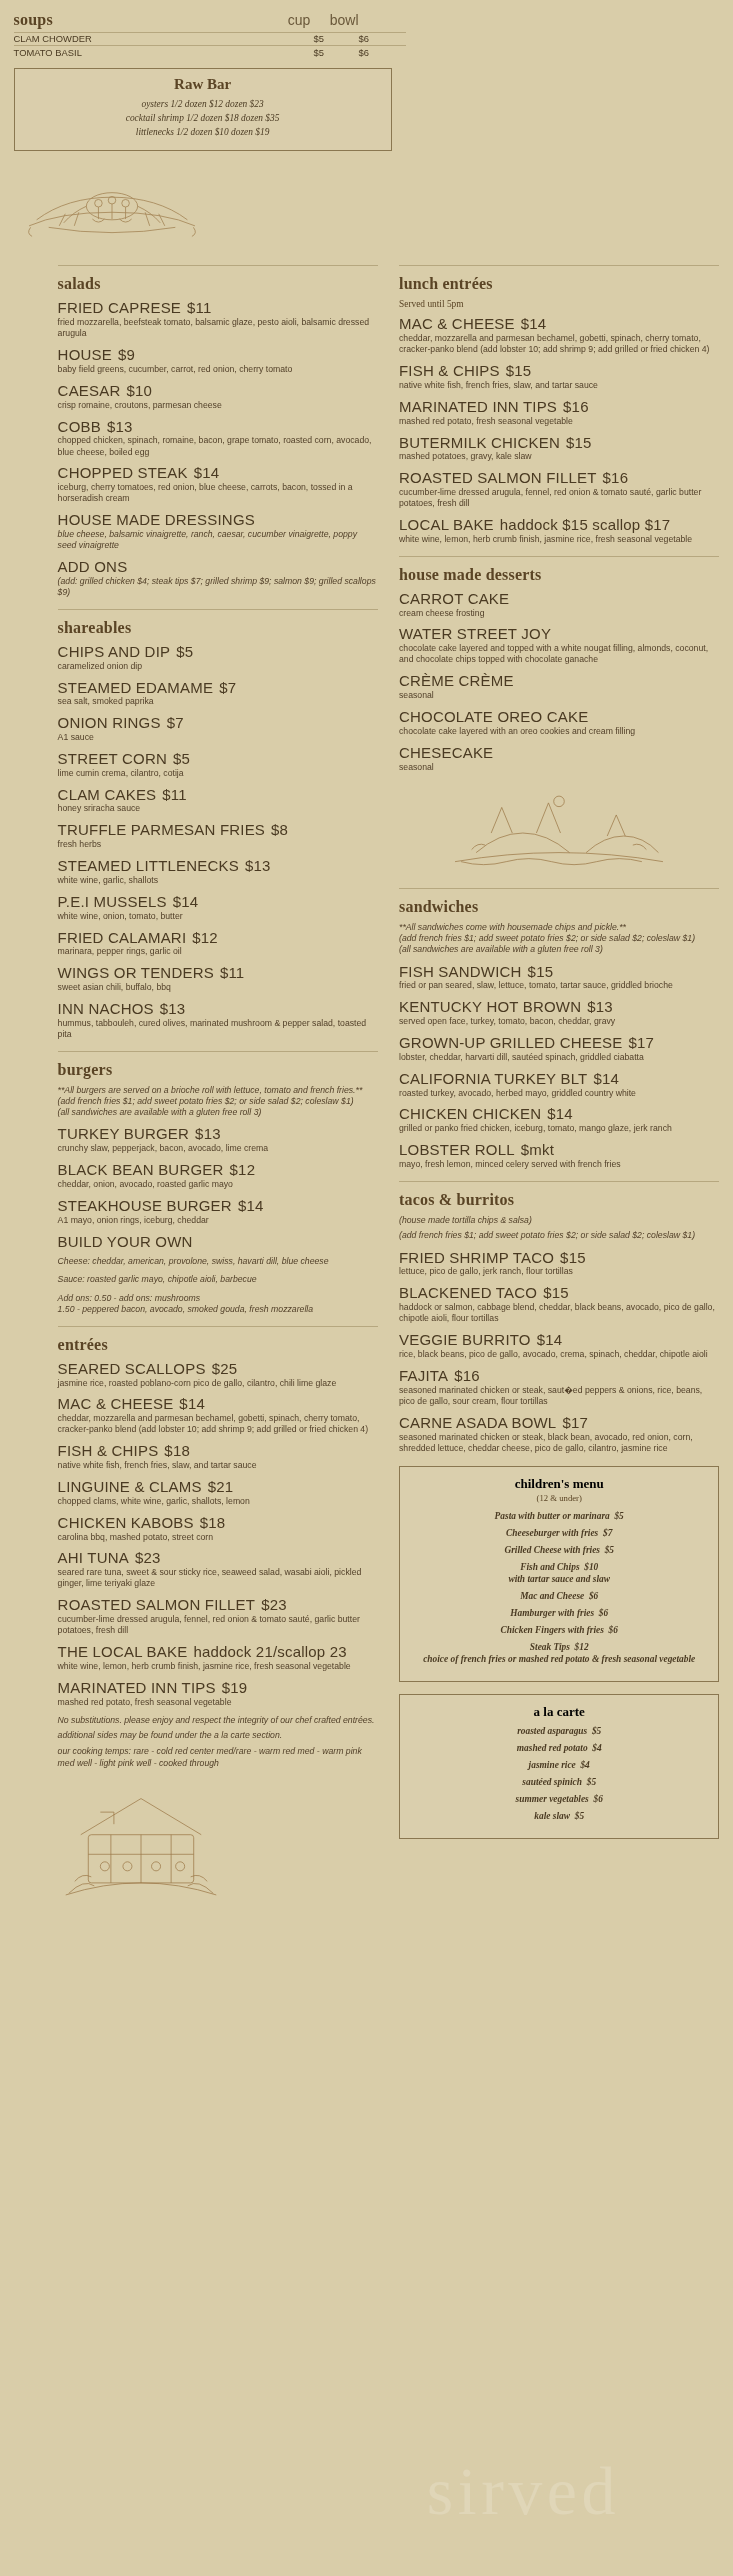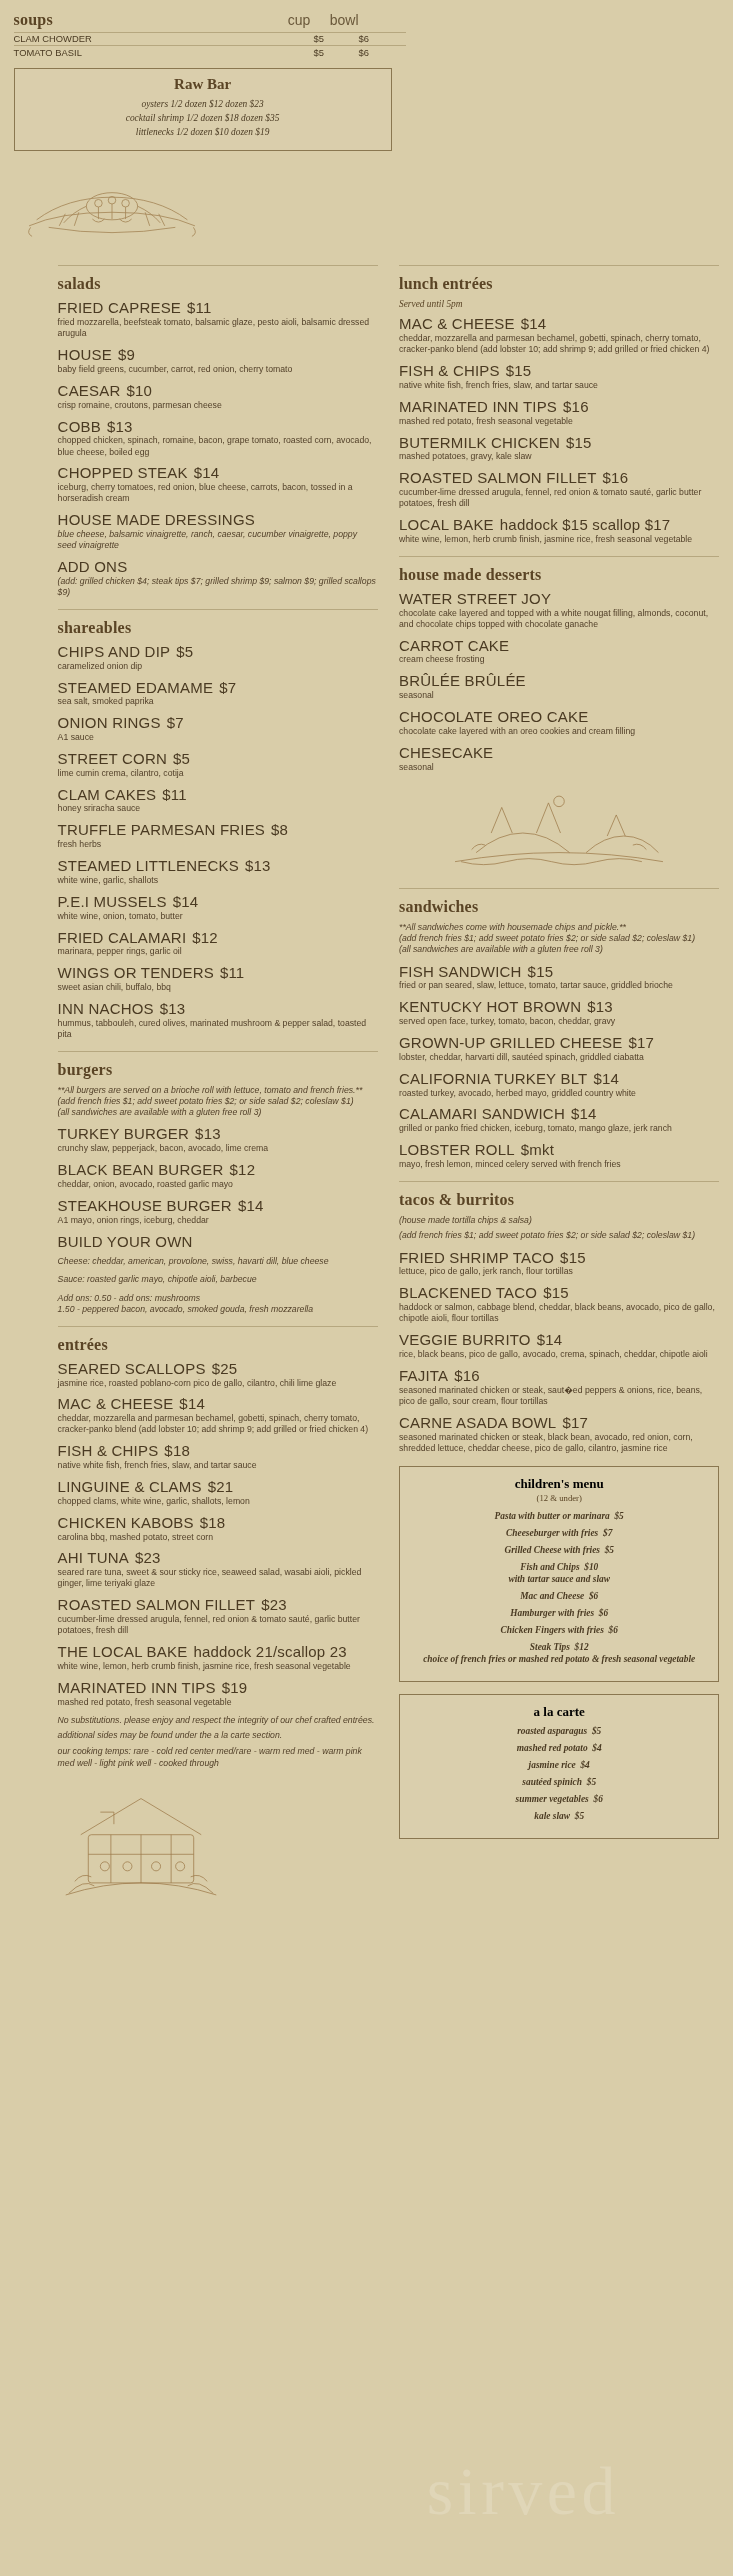--- a/index.html
+++ b/index.html
@@ -21,21 +21,20 @@
   .sec-title{
     font-family:"Liberation Serif", serif;
     font-size:16px;
     font-weight:bold;
     color:#5a4425;
     margin:0 0 6px 0;
     letter-spacing:0.2px;
   }
   .sub-note{
     font-family:"Liberation Serif", serif;
-    font-style:italic;
     font-size:9.4px;
     color:#5a4425;
     margin:0 0 6px 0;
   }
   .item{margin:0 0 6.8px 0;}
   .item .name{
     font-size:15px;
     color:#4a3a22;
     letter-spacing:0.2px;
     font-family:"Liberation Sans", sans-serif;
@@ -464,29 +463,29 @@
             <div class="desc">white wine, lemon, herb crumb finish, jasmine rice, fresh seasonal vegetable</div>
           </div>
       </div>
 
       <hr class="hr">
 
       <div>
         <div class="sec-title">house made desserts</div>
 
         <div class="item">
+            <div class="name"><span>CARROT CAKE</span></div>
+            <div class="desc">cream cheese frosting</div>
+          </div>
+        <div class="item">
             <div class="name"><span>WATER STREET JOY</span></div>
             <div class="desc">chocolate cake layered and topped with a white nougat filling, almonds, coconut, and chocolate chips topped with chocolate ganache</div>
           </div>
         <div class="item">
-            <div class="name"><span>CARROT CAKE</span></div>
-            <div class="desc">cream cheese frosting</div>
-          </div>
-        <div class="item">
-            <div class="name"><span>BRÛLÉE BRÛLÉE</span></div>
+            <div class="name"><span>CRÈME CRÈME</span></div>
             <div class="desc">seasonal</div>
           </div>
         <div class="item">
             <div class="name"><span>CHOCOLATE OREO CAKE</span></div>
             <div class="desc">chocolate cake layered with an oreo cookies and cream filling</div>
           </div>
         <div class="item">
             <div class="name"><span>CHESECAKE</span></div>
             <div class="desc">seasonal</div>
           </div>
@@ -528,21 +527,21 @@
           </div>
         <div class="item">
             <div class="name"><span>GROWN-UP GRILLED CHEESE</span><span class="price">$17</span></div>
             <div class="desc">lobster, cheddar, harvarti dill, sautéed spinach, griddled ciabatta</div>
           </div>
         <div class="item">
             <div class="name"><span>CALIFORNIA TURKEY BLT</span><span class="price">$14</span></div>
             <div class="desc">roasted turkey, avocado, herbed mayo, griddled country white</div>
           </div>
         <div class="item">
-            <div class="name"><span>CALAMARI SANDWICH</span><span class="price">$14</span></div>
+            <div class="name"><span>CHICKEN CHICKEN</span><span class="price">$14</span></div>
             <div class="desc">grilled or panko fried chicken, iceburg, tomato, mango glaze, jerk ranch</div>
           </div>
         <div class="item">
             <div class="name"><span>LOBSTER ROLL</span><span class="price">$mkt</span></div>
             <div class="desc">mayo, fresh lemon, minced celery served with french fries</div>
           </div>
       </div>
 
       <hr class="hr">
 

